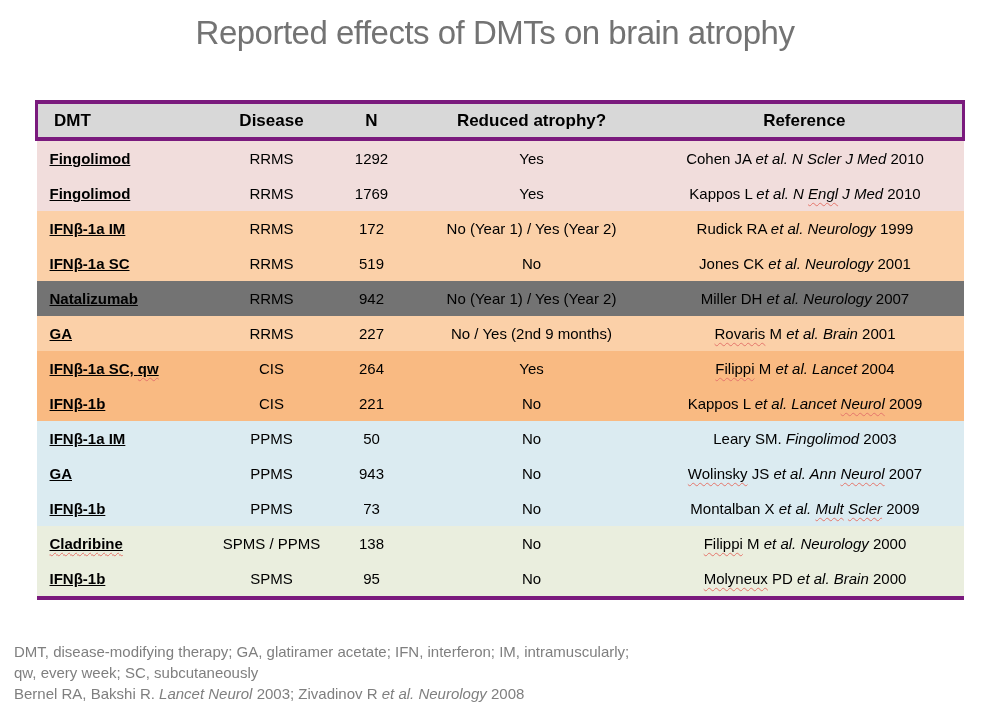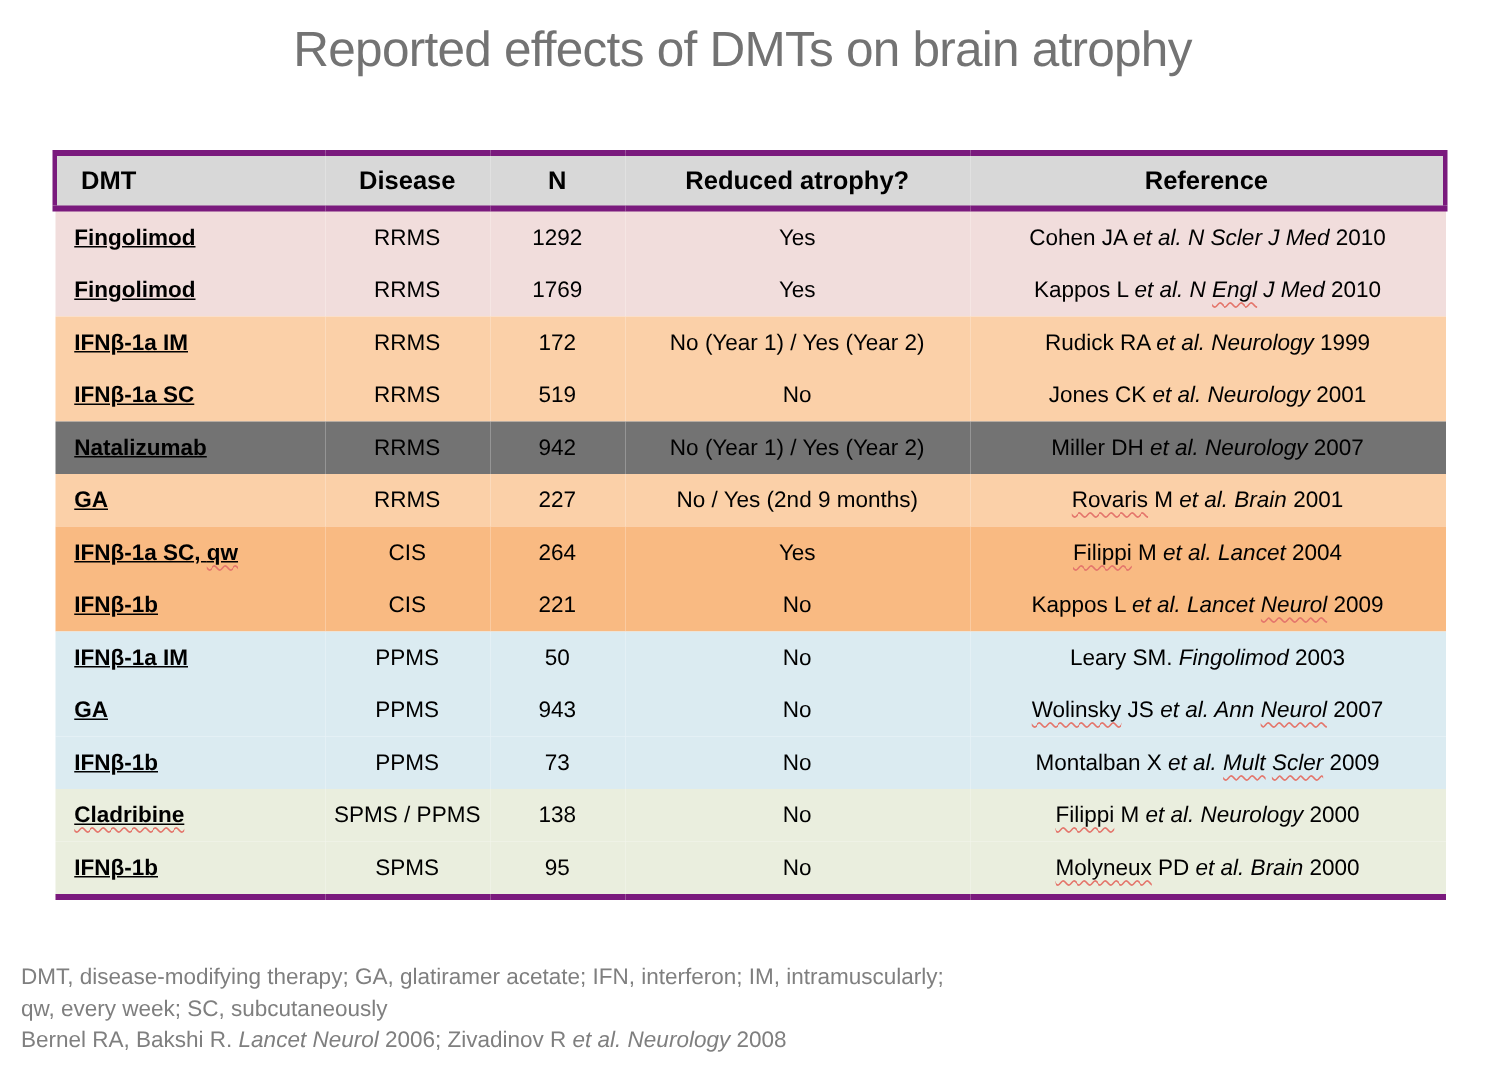--- a/index.html
+++ b/index.html
@@ -159,16 +159,16 @@
           <td>95</td>
           <td>No</td>
           <td><span class="sq">Molyneux</span><span> PD </span><span class="it">et al. Brain</span><span> 2000</span></td>
         </tr>
       </tbody>
   </table>
 
   <div class="footer">
     <div><span>DMT, disease-modifying therapy; GA, glatiramer acetate; IFN, interferon; IM, intramuscularly;</span></div>
     <div><span>qw, every week; SC, subcutaneously</span></div>
-    <div><span>Bernel RA, Bakshi R. </span><span class="it">Lancet Neurol</span><span> 2006; Zivadinov R </span><span class="it">et al. Neurology</span><span> 2008</span></div>
+    <div><span>Bernel RA, Bakshi R. </span><span class="it">Lancet Neurol</span><span> 2003; Zivadinov R </span><span class="it">et al. Neurology</span><span> 2008</span></div>
   </div>
 
 </div>
 
 </body></html>

